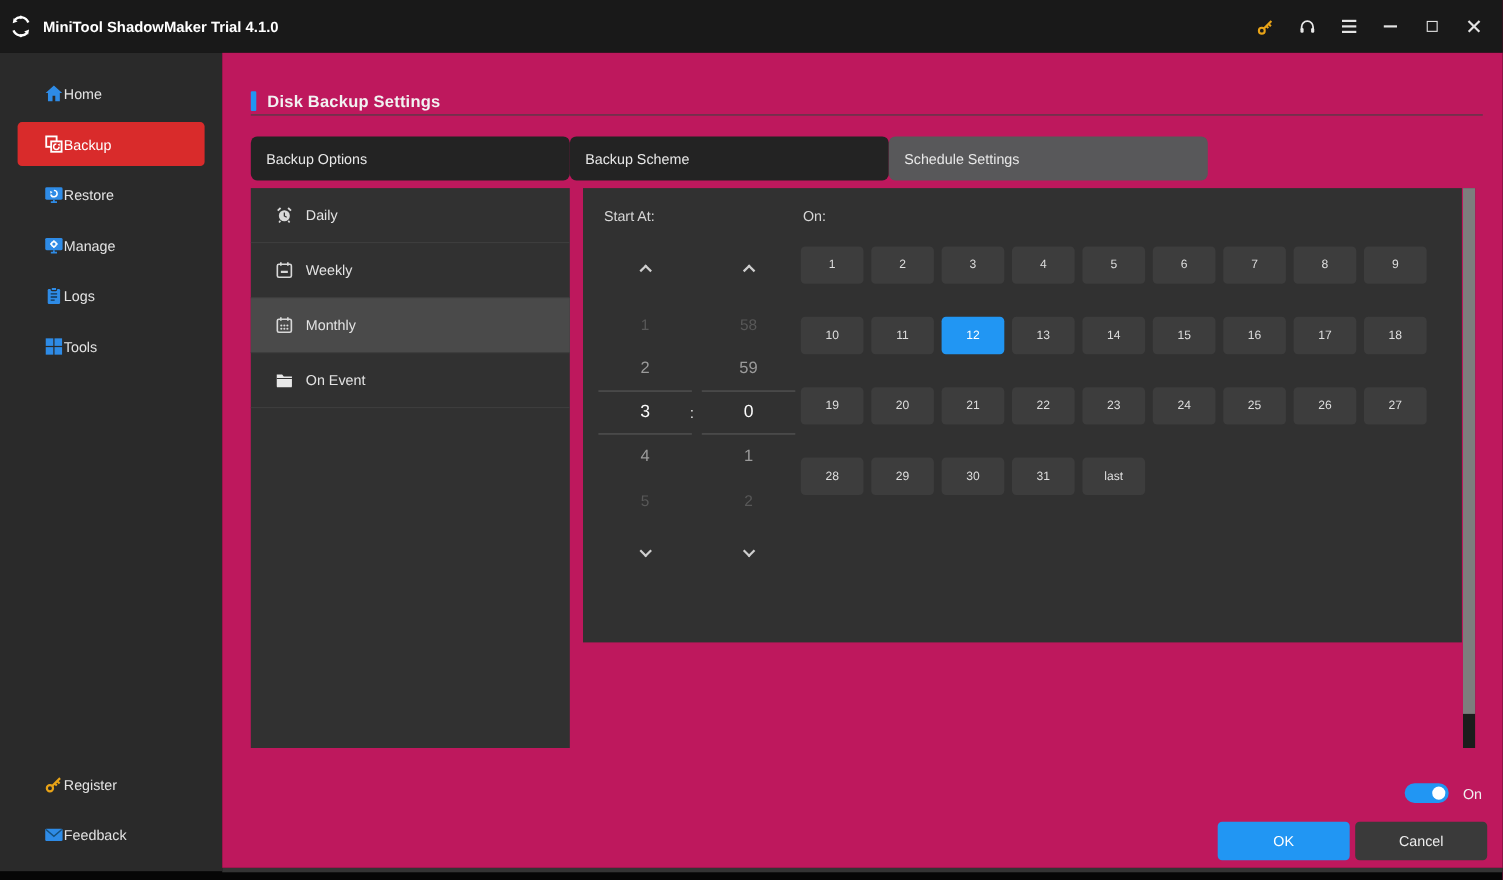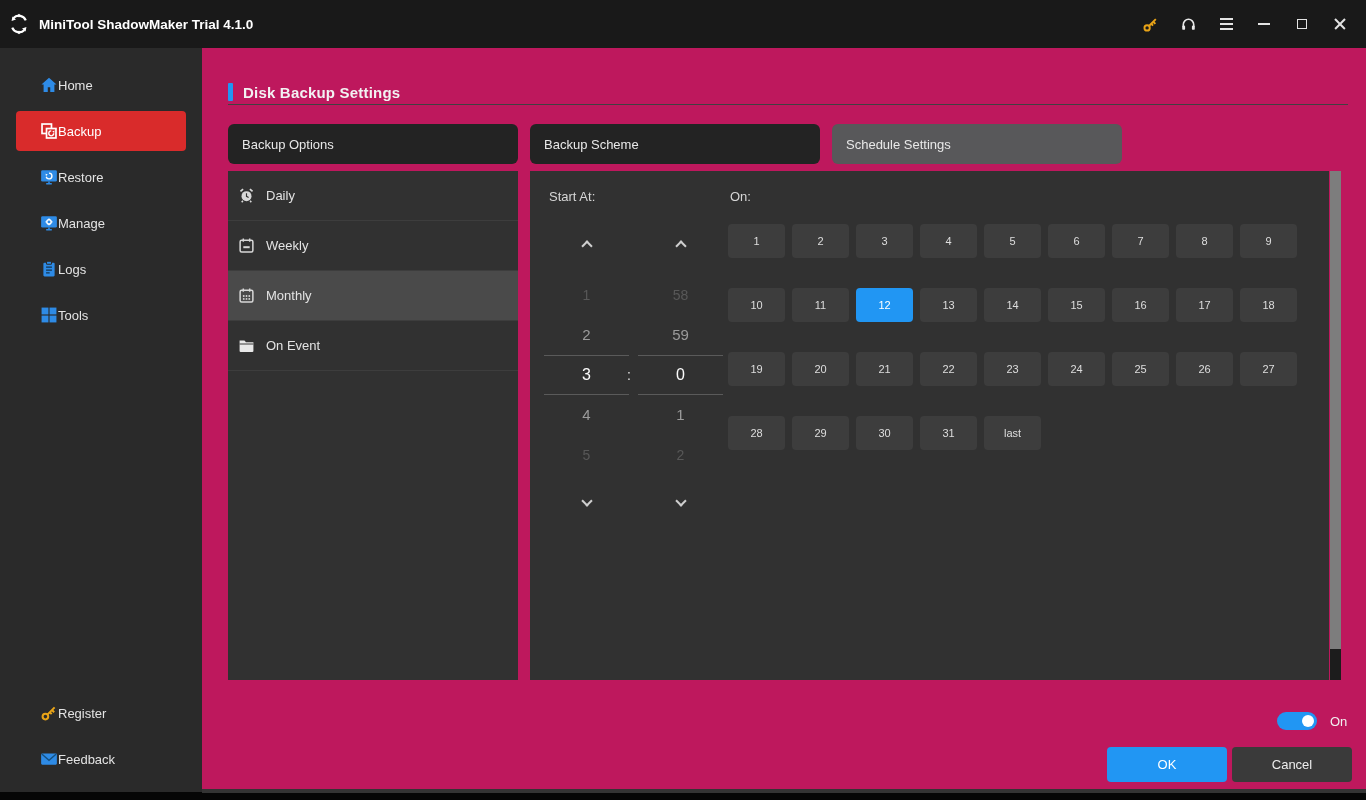--- a/index.html
+++ b/index.html
@@ -31,30 +31,30 @@
   .nav-item.active{height:40px;margin:3px 16px;padding-left:24px;background:#d92b2b;border-radius:4px;color:#ffffff;}
   .sidebar-bottom{position:absolute;left:0;right:0;bottom:10px;}
 
   
   .main{position:absolute;left:202px;top:48px;width:1164px;height:741px;background:#be185d;}
   .page-header{position:absolute;left:26px;top:35px;display:flex;align-items:center;gap:10px;}
   .accent-bar{width:5px;height:18px;background:#2196f3;border-radius:1px;}
   .page-title{color:#f2f2f2;font-size:15px;font-weight:bold;letter-spacing:.2px;}
   .header-rule{position:absolute;left:26px;right:18px;top:56px;height:1px;background:#414141;}
 
-  .tabs{position:absolute;left:26px;top:76px;display:flex;gap:12px;}
+  .tabs{position:absolute;left:26px;top:76px;display:flex;gap:0;}
   .tab{width:290px;height:40px;background:#232323;border-radius:6px;display:flex;align-items:center;padding-left:14px;color:#e8e8e8;font-size:13px;cursor:pointer;}
   .tab.active{background:#58585a;}
 
   .list-panel{position:absolute;left:26px;top:123px;width:290px;height:509px;background:#313131;}
-  .list-row{height:50px;border-bottom:1px solid #3d3d3d;display:flex;align-items:center;padding-left:10px;gap:11px;color:#e3e3e3;font-size:13px;cursor:pointer;}
+  .list-row{height:50px;border-bottom:1px solid #3d3d3d;display:flex;align-items:center;padding-left:22px;gap:11px;color:#e3e3e3;font-size:13px;cursor:pointer;}
   .list-row svg{width:17px;height:17px;flex:0 0 auto;}
   .list-row.selected{background:#4a4a4a;}
 
-  .content-panel{position:absolute;left:328px;top:123px;width:799px;height:509px;background:#313131;}
+  .content-panel{position:absolute;left:328px;top:123px;width:799px;height:413px;background:#313131;}
   .field-label{position:absolute;top:18px;color:#d6d6d6;font-size:13px;}
   .start-label{left:19px;}
   .on-label{left:200px;}
 
   .spin-col{position:absolute;top:58px;width:85px;text-align:center;}
   .hour-col{left:14px;}
   .min-col{left:108px;}
   .spin-arrow{height:30px;display:flex;align-items:center;justify-content:center;cursor:pointer;}
   .spin-arrow.up{margin-bottom:16px;}
   .spin-arrow.down{margin-top:13px;}

